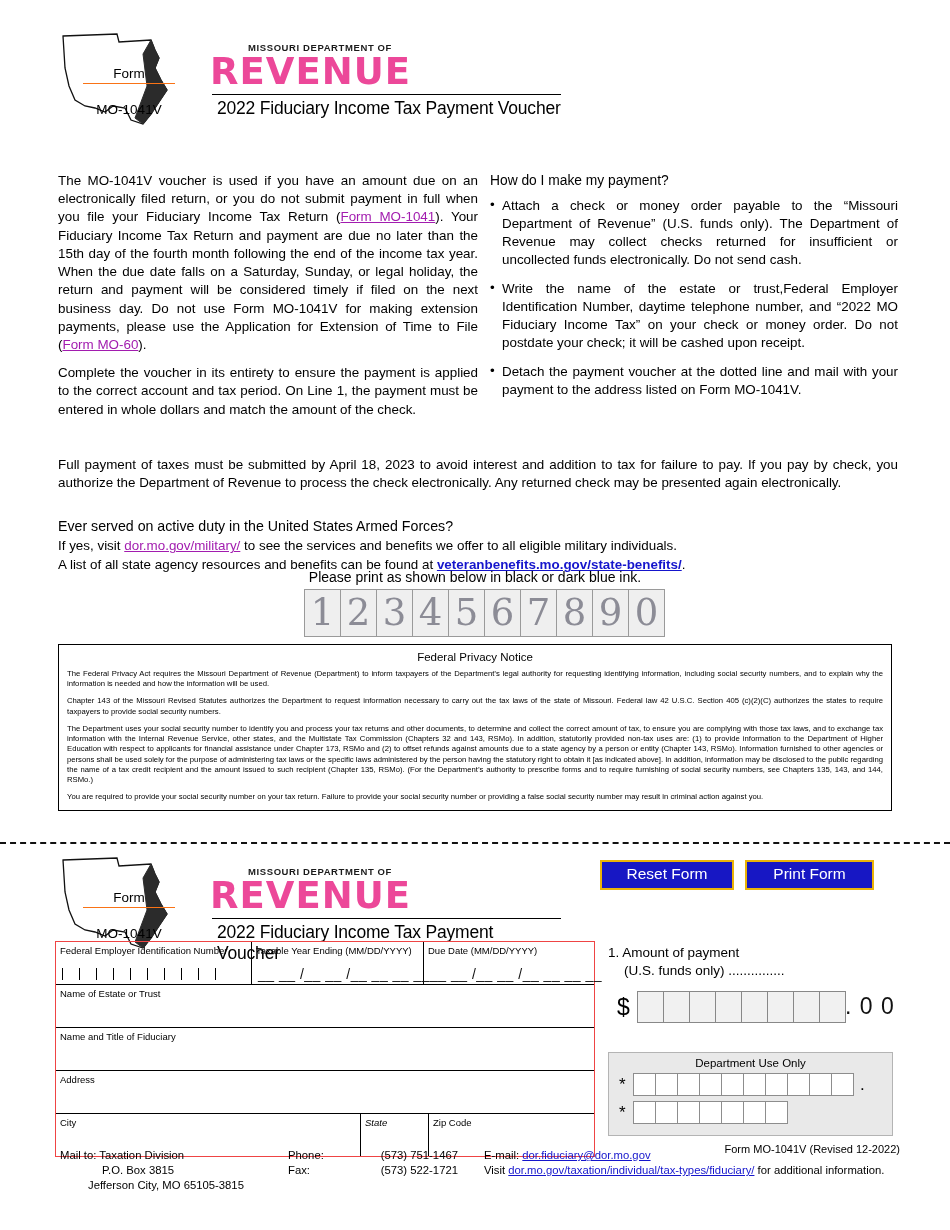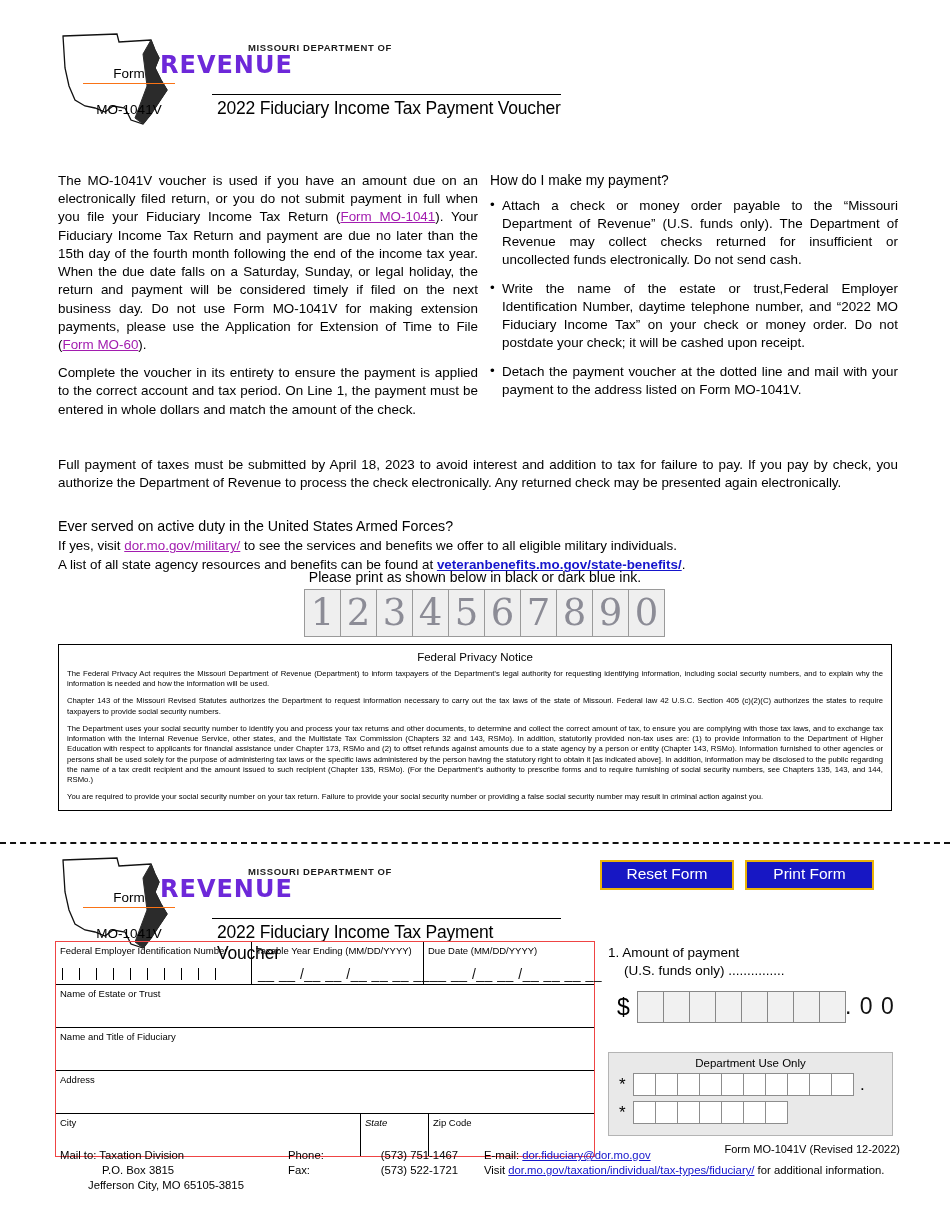--- a/index.html
+++ b/index.html
@@ -57,24 +57,25 @@
   }
   .dor-small {
     font-size: 9.5px;
     letter-spacing: 0.6px;
     font-weight: bold;
     color: #1a1a1a;
     margin-left: 52px;
     padding-left: 36px;
   }
   .dor-big {
-    font-size: 24px;
+    font-size: 37px;
     font-weight: bold;
     letter-spacing: 1px;
-    color: #6d28d9;
+    color: #ec4899;
+    margin-left: 50px;
     line-height: 1;
     font-family: "DejaVu Sans", sans-serif;
   }
   .title-rule {
     position: absolute;
     left: 157px;
     top: 66px;
     width: 349px;
     border-top: 1.6px solid #000;
   }

